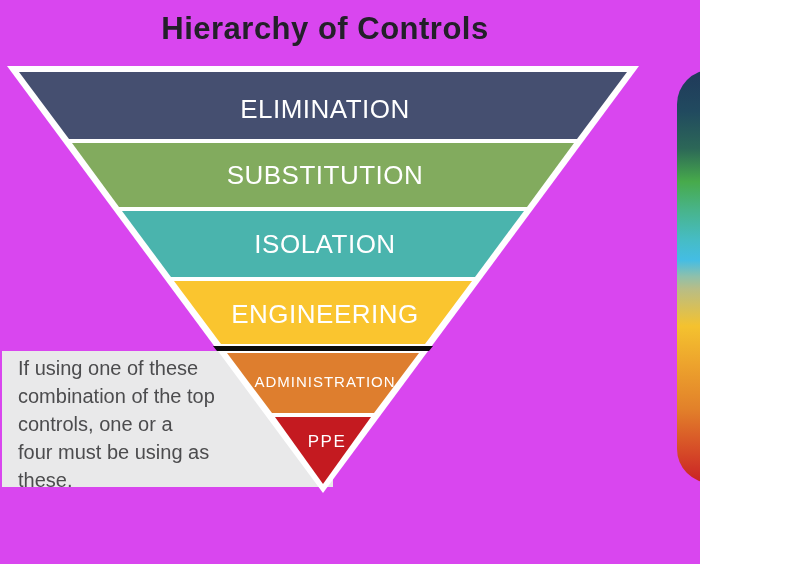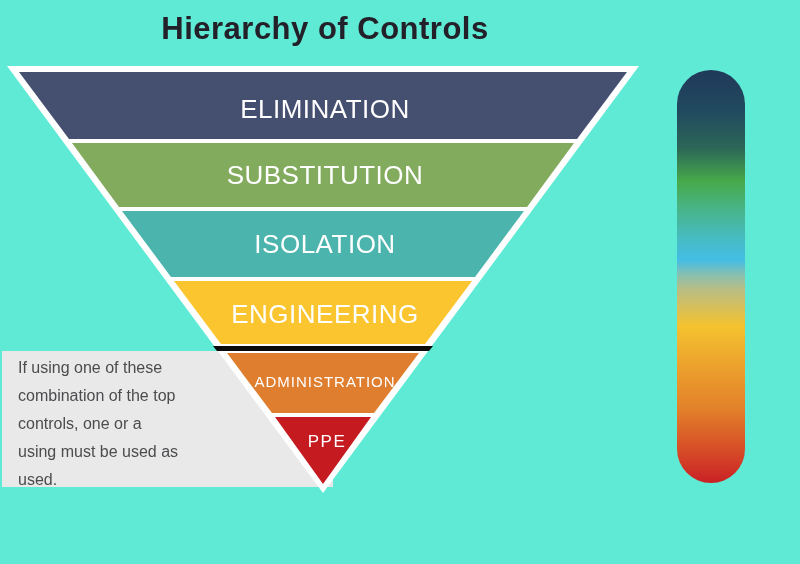--- a/index.html
+++ b/index.html
@@ -1,21 +1,21 @@
 <!DOCTYPE html>
 <html><head>
 <meta charset="utf-8">
 <style>
   html, body { margin: 0; padding: 0; background: #ffffff; }
   .canvas {
     position: relative;
-    width: 800px;
+    width: 700px;
     height: 564px;
     overflow: hidden;
-    background: #5eead4;
+    background: #d946ef;
     font-family: "Liberation Sans", sans-serif;
   }
   .title {
     position: absolute;
     left: 0;
     top: 11px;
     width: 650px;
     text-align: center;
     font-size: 31px;
     font-weight: 700;
@@ -26,21 +26,21 @@
     position: absolute;
     left: 2px;
     top: 351px;
     width: 331px;
     height: 136px;
     padding: 3px 0 0 16px;
     box-sizing: border-box;
     z-index: 1;
   }
   .note-line {
-    font-size: 16px;
+    font-size: 20px;
     line-height: 28px;
     white-space: nowrap;
   }
   .pyramid-svg {
     position: absolute;
     left: 0;
     top: 0;
     z-index: 2;
   }
   .lvl-label {
@@ -65,22 +65,22 @@
 <body>
 
 <div class="canvas">
 
   <div class="title">Hierarchy of Controls</div>
 
   <div class="note-box" style="background: rgb(233, 233, 234); color: rgb(76, 76, 78);">
     <div class="note-line">If using one of these</div>
     <div class="note-line">combination of the top</div>
     <div class="note-line">controls, one or a</div>
-    <div class="note-line">using must be used as</div>
-    <div class="note-line">used.</div>
+    <div class="note-line">four must be using as</div>
+    <div class="note-line">these.</div>
   </div>
 
   <svg class="pyramid-svg" width="800" height="564" viewBox="0 0 800 564">
 
     <polygon points="7,66 639,66 323,493" fill="#ffffff"></polygon>
 
     <polygon points="19,72 627,72 577,139 69,139" fill="#454f70"></polygon>
     <polygon points="72,143 574,143 527,207 119,207" fill="#82ab5e"></polygon>
     <polygon points="122,211 524,211 475,277 171,277" fill="#4ab4ad"></polygon>
     <polygon points="174,281 472,281 425,344 221,344" fill="#fac52f"></polygon>

